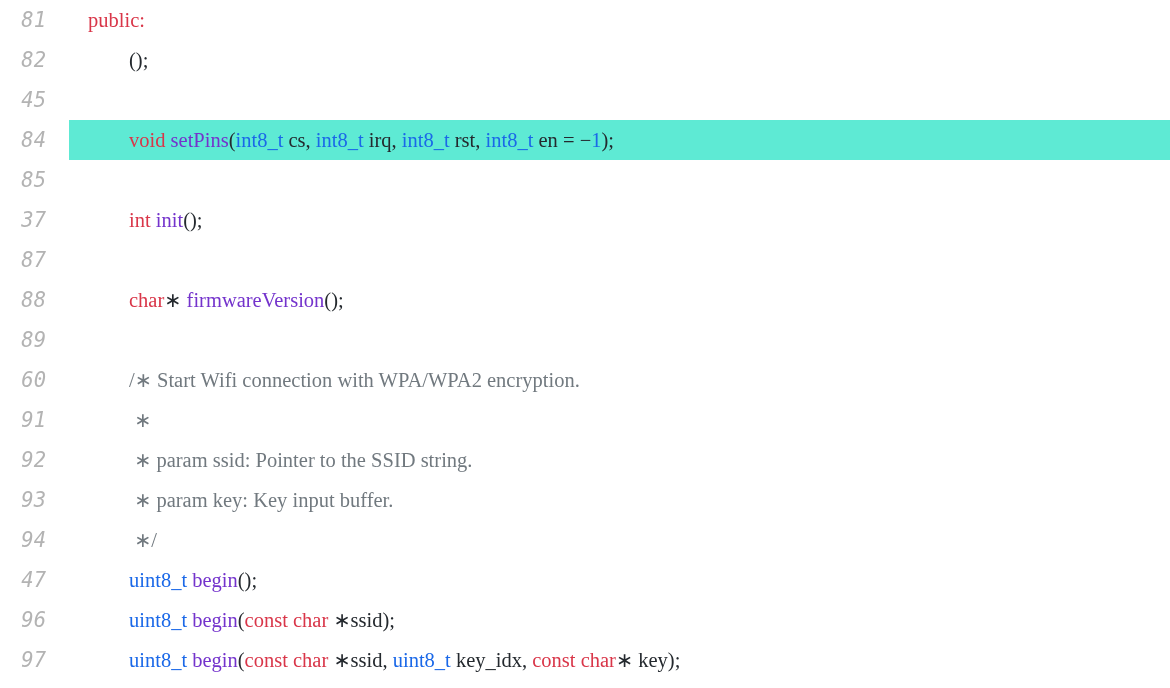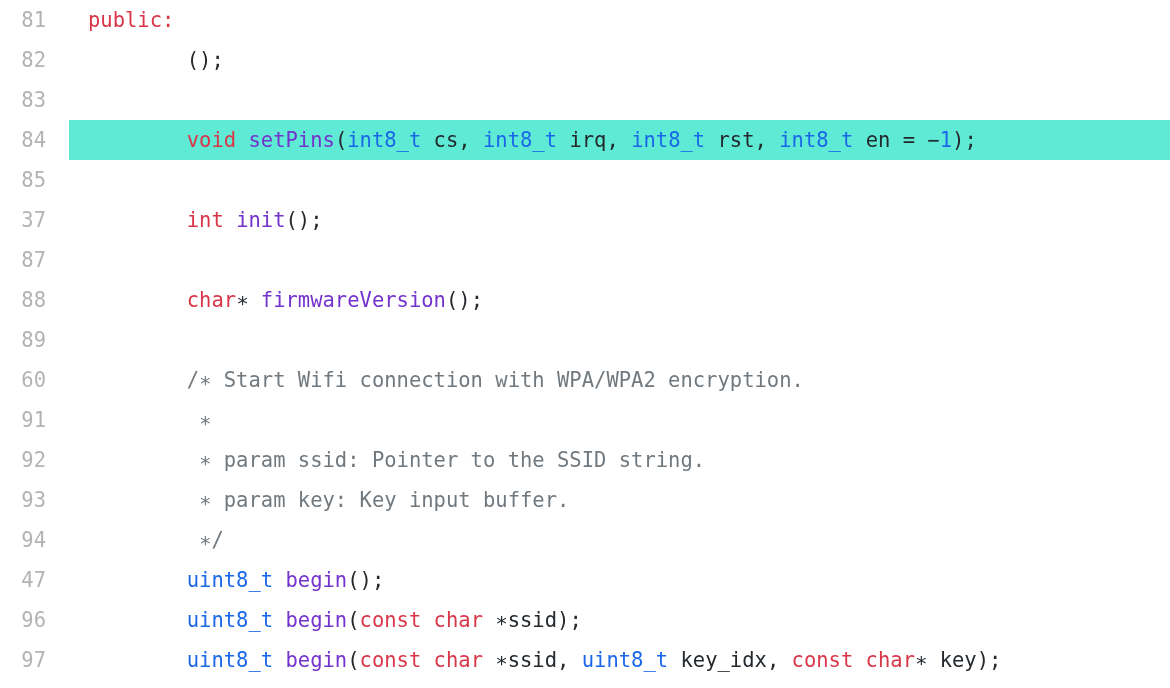--- a/index.html
+++ b/index.html
@@ -44,53 +44,55 @@
     display: flex;
     align-items: center;
     justify-content: flex-end;
     padding-right: 23px;
     box-sizing: border-box;
     background: #ffffff;
     color: #b3b3b3;
     font-size: 20.5px;
     -webkit-user-select: none;
     user-select: none;
+    font-style: italic;
   }
 
   .line-content {
     flex: 1 1 auto;
     height: 40px;
     display: flex;
     align-items: flex-end;
     font-size: 20.5px;
     letter-spacing: 0px;
     color: #24292e;
     padding-left: 19px;
     box-sizing: border-box;
     white-space: pre;
     overflow: hidden;
+    font-family: Liberation Serif, serif;
   }
 
   
   .tok-plain    { color: #24292e; }
   .tok-keyword  { color: #d93649; }   
   .tok-type     { color: #1a68e8; }   
   .tok-func     { color: #7433cc; }   
   .tok-number   { color: #1a68e8; }   
   .tok-comment  { color: #71797f; }    */
   .tok-punct    { color: #24292e; }
 </style>
 </head>
 <body>
 
 <div id="code-viewer">
   <div id="code-lines">
       <div class="code-line"><div class="line-number-cell">81</div><div class="line-content"><span class="tok-keyword">public:</span></div></div>
       <div class="code-line"><div class="line-number-cell">82</div><div class="line-content"><span class="tok-plain">        </span><span class="tok-punct">();</span></div></div>
-      <div class="code-line"><div class="line-number-cell">83</div><div class="line-content"></div></div>
+      <div class="code-line"><div class="line-number-cell">45</div><div class="line-content"></div></div>
       <div class="code-line highlighted"><div class="line-number-cell">84</div><div class="line-content"><span class="tok-plain">        </span><span class="tok-keyword">void</span><span class="tok-plain"> </span><span class="tok-func">setPins</span><span class="tok-punct">(</span><span class="tok-type">int8_t</span><span class="tok-plain"> cs, </span><span class="tok-type">int8_t</span><span class="tok-plain"> irq, </span><span class="tok-type">int8_t</span><span class="tok-plain"> rst, </span><span class="tok-type">int8_t</span><span class="tok-plain"> en = −</span><span class="tok-number">1</span><span class="tok-punct">);</span></div></div>
       <div class="code-line"><div class="line-number-cell">85</div><div class="line-content"></div></div>
       <div class="code-line"><div class="line-number-cell">37</div><div class="line-content"><span class="tok-plain">        </span><span class="tok-keyword">int</span><span class="tok-plain"> </span><span class="tok-func">init</span><span class="tok-punct">();</span></div></div>
       <div class="code-line"><div class="line-number-cell">87</div><div class="line-content"></div></div>
       <div class="code-line"><div class="line-number-cell">88</div><div class="line-content"><span class="tok-plain">        </span><span class="tok-keyword">char</span><span class="tok-plain">∗ </span><span class="tok-func">firmwareVersion</span><span class="tok-punct">();</span></div></div>
       <div class="code-line"><div class="line-number-cell">89</div><div class="line-content"></div></div>
       <div class="code-line"><div class="line-number-cell">60</div><div class="line-content"><span class="tok-plain">        </span><span class="tok-comment">/∗ Start Wifi connection with WPA/WPA2 encryption.</span></div></div>
       <div class="code-line"><div class="line-number-cell">91</div><div class="line-content"><span class="tok-plain">         </span><span class="tok-comment">∗</span></div></div>
       <div class="code-line"><div class="line-number-cell">92</div><div class="line-content"><span class="tok-plain">         </span><span class="tok-comment">∗ param ssid: Pointer to the SSID string.</span></div></div>
       <div class="code-line"><div class="line-number-cell">93</div><div class="line-content"><span class="tok-plain">         </span><span class="tok-comment">∗ param key: Key input buffer.</span></div></div>

